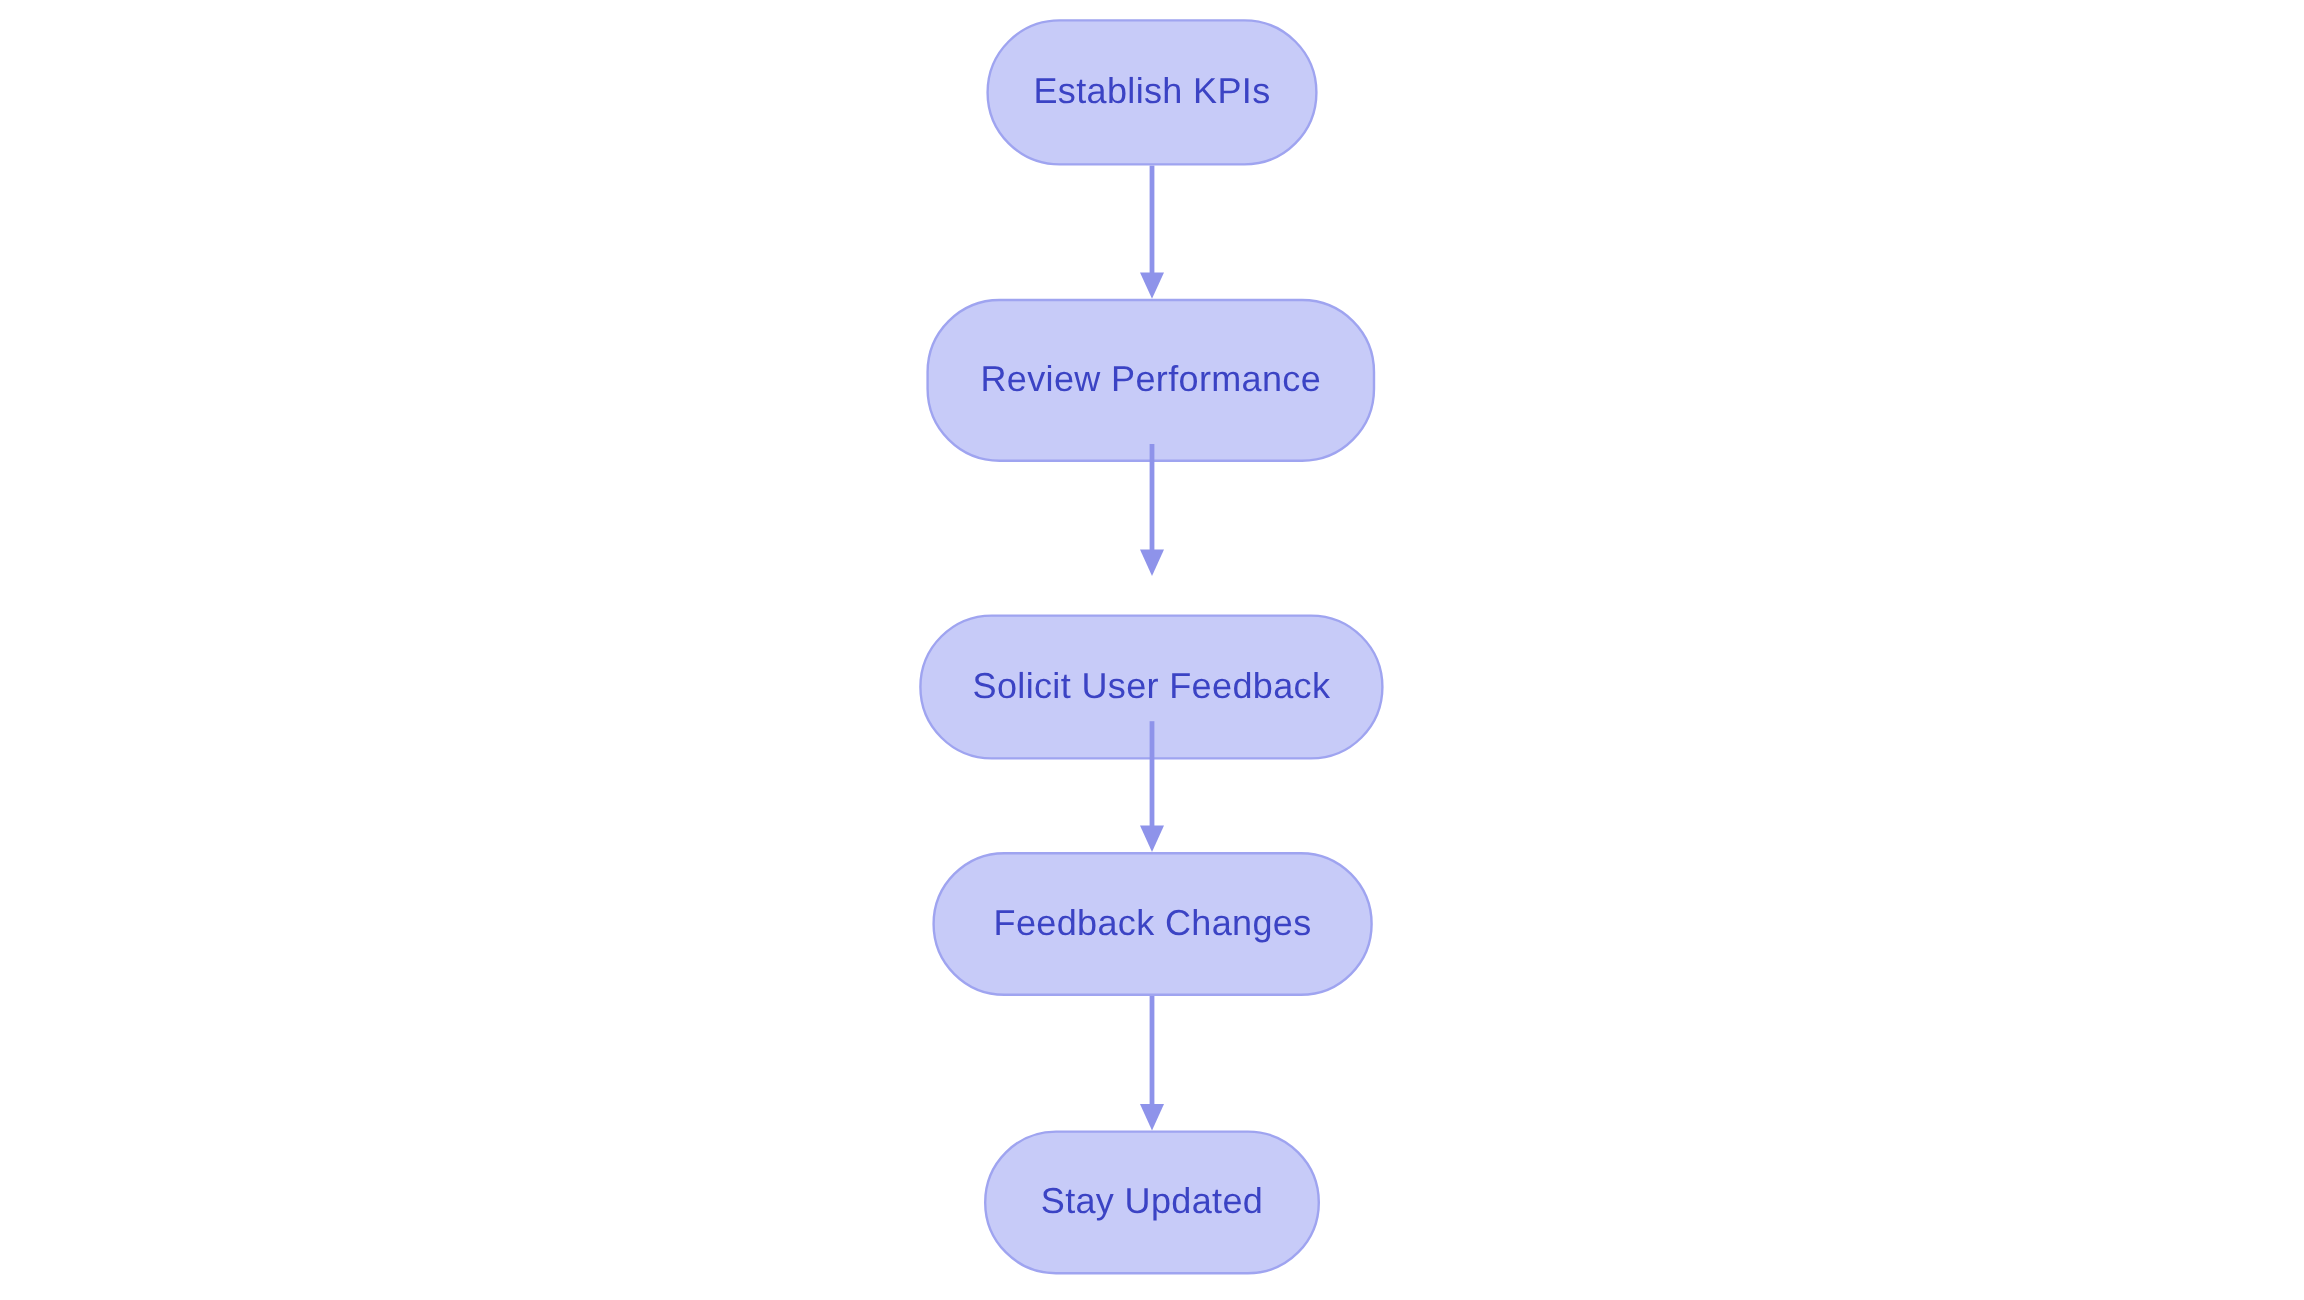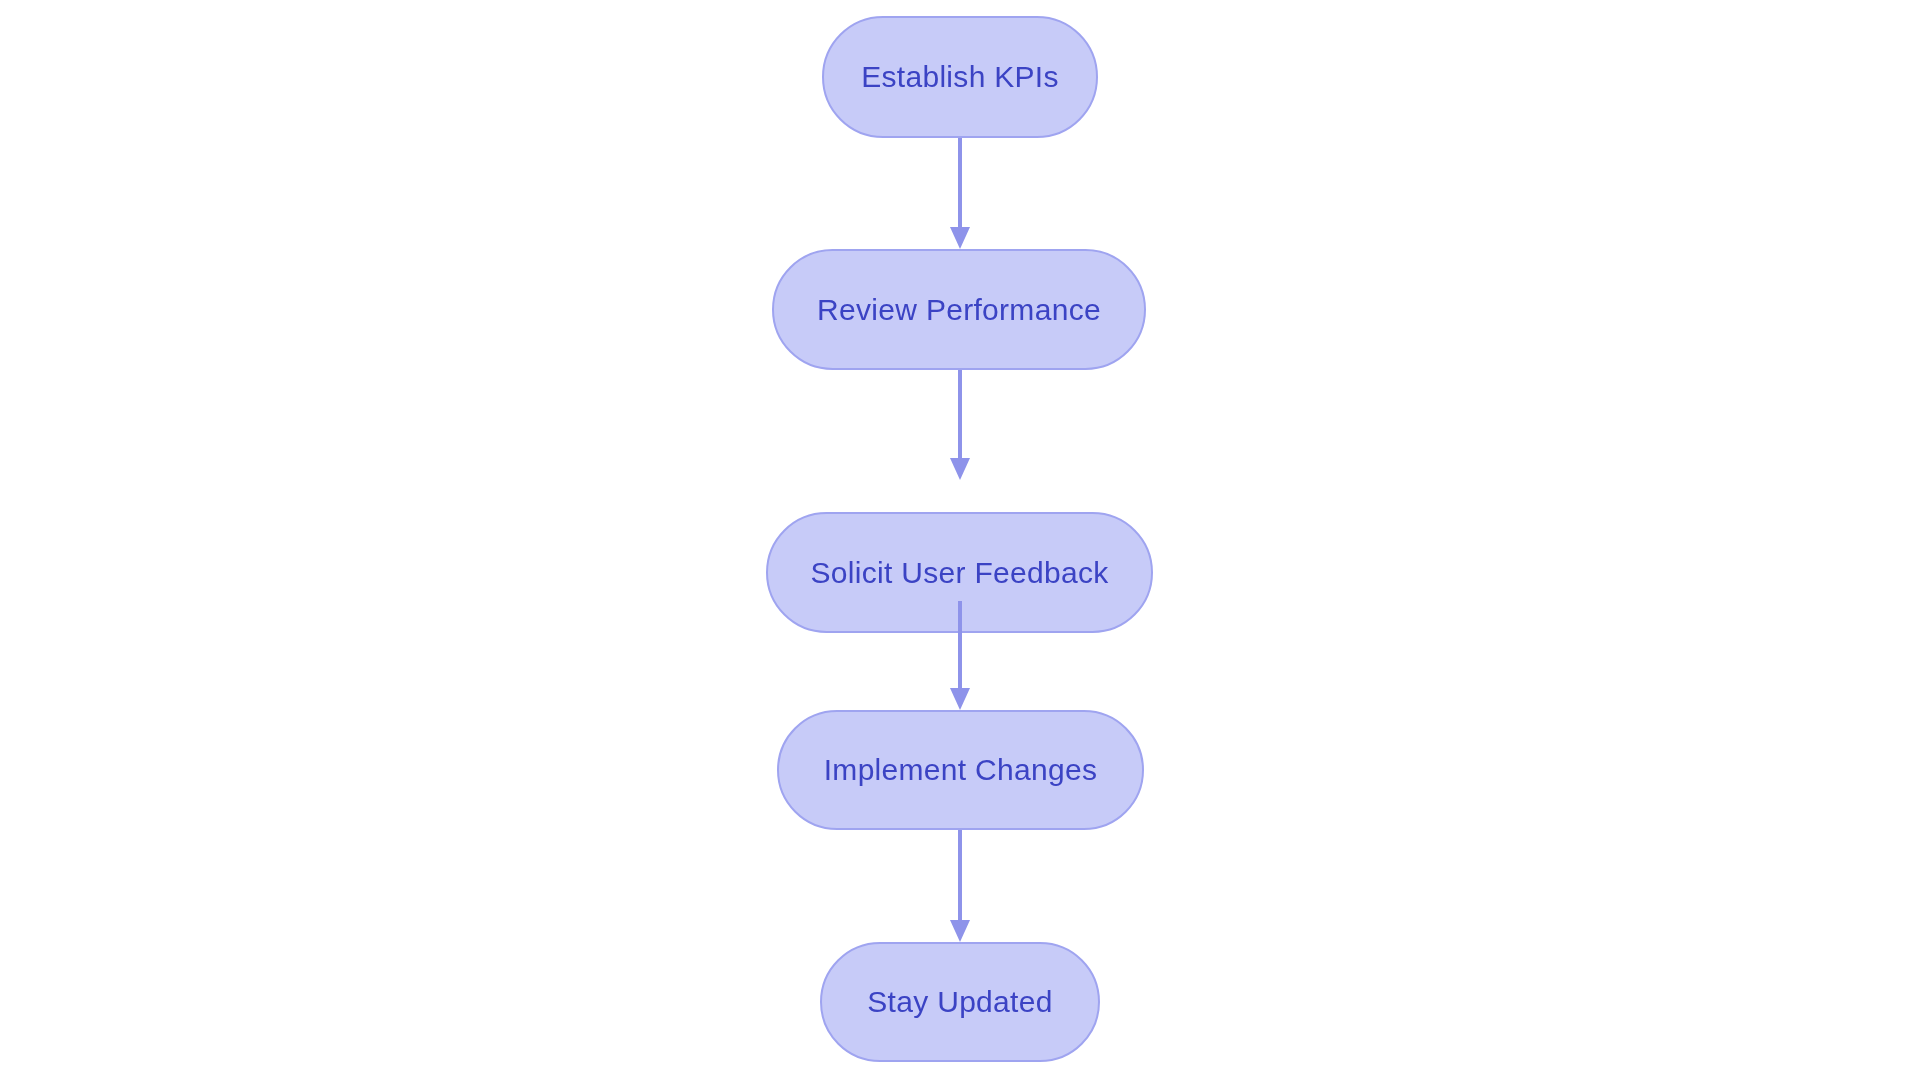--- a/index.html
+++ b/index.html
@@ -28,21 +28,21 @@
     justify-content: center;
     background: var(--node-fill);
     border: 2px solid var(--node-border);
     border-radius: 61px;
     color: var(--node-text);
     font-size: 30px;
     letter-spacing: 0.3px;
     white-space: nowrap;
   }
   .node-1 { left: 822px; top: 16px;  width: 276px; height: 122px; }
-  .node-2 { left: 772px; top: 249px; width: 374px; height: 121px; }
+  .node-2 { left: 772px; top: 249px; width: 374px; height: 136px; }
   .node-3 { left: 766px; top: 480px; width: 387px; height: 121px; margin-top: 32px; }
   .node-4 { left: 777px; top: 710px; width: 367px; height: 120px; }
   .node-5 { left: 820px; top: 942px; width: 280px; height: 120px; text-align: right; }
 
   .arrow { position: absolute; }
   .arrow .shaft {
     position: absolute;
     left: 958px;
     width: 4px;
     background: var(--arrow);
@@ -91,21 +91,21 @@
   <div class="node node-3">
     <span>Solicit User Feedback</span>
   </div>
 
   <div class="arrow arrow-3">
     <div class="shaft"></div>
     <div class="head"></div>
   </div>
 
   <div class="node node-4">
-    <span>Implement Changes</span>
+    <span>Feedback Changes</span>
   </div>
 
   <div class="arrow arrow-4">
     <div class="shaft"></div>
     <div class="head"></div>
   </div>
 
   <div class="node node-5">
     <span>Stay Updated</span>
   </div>

